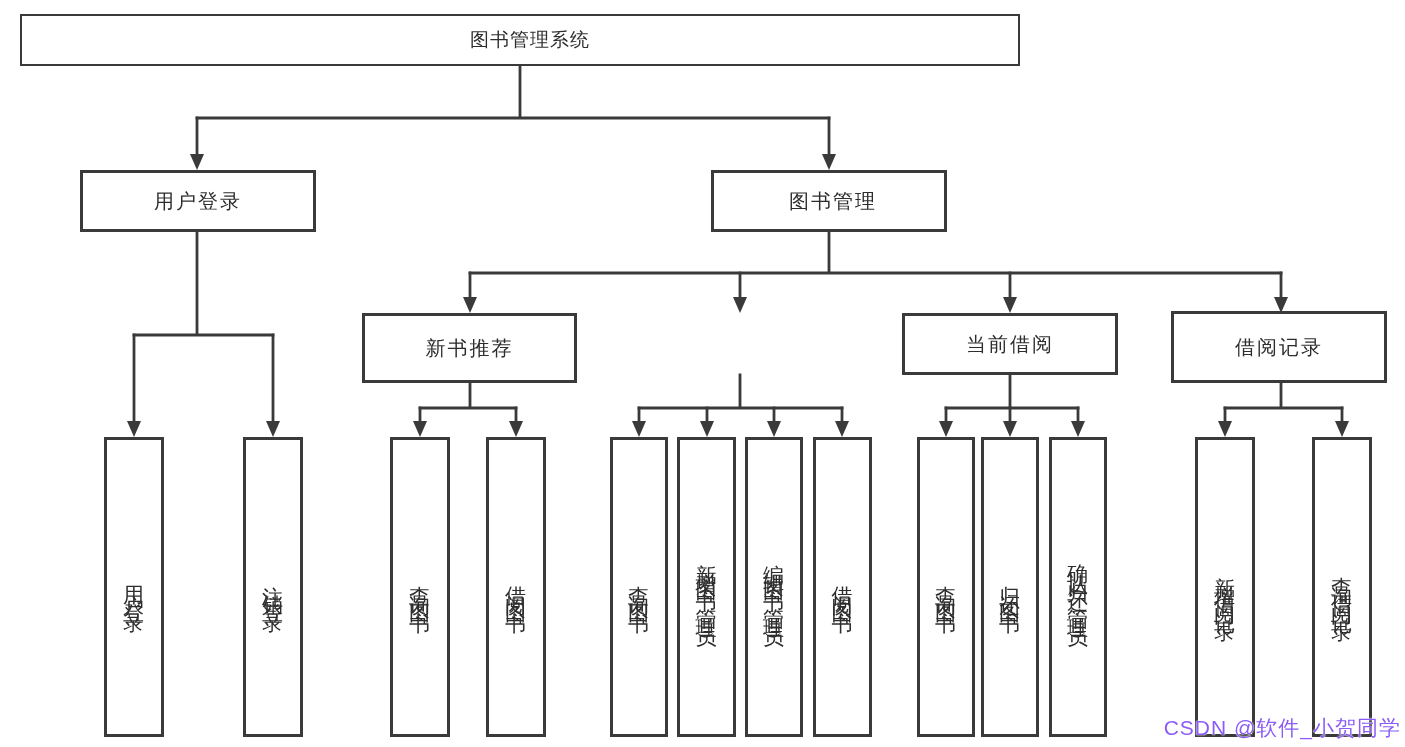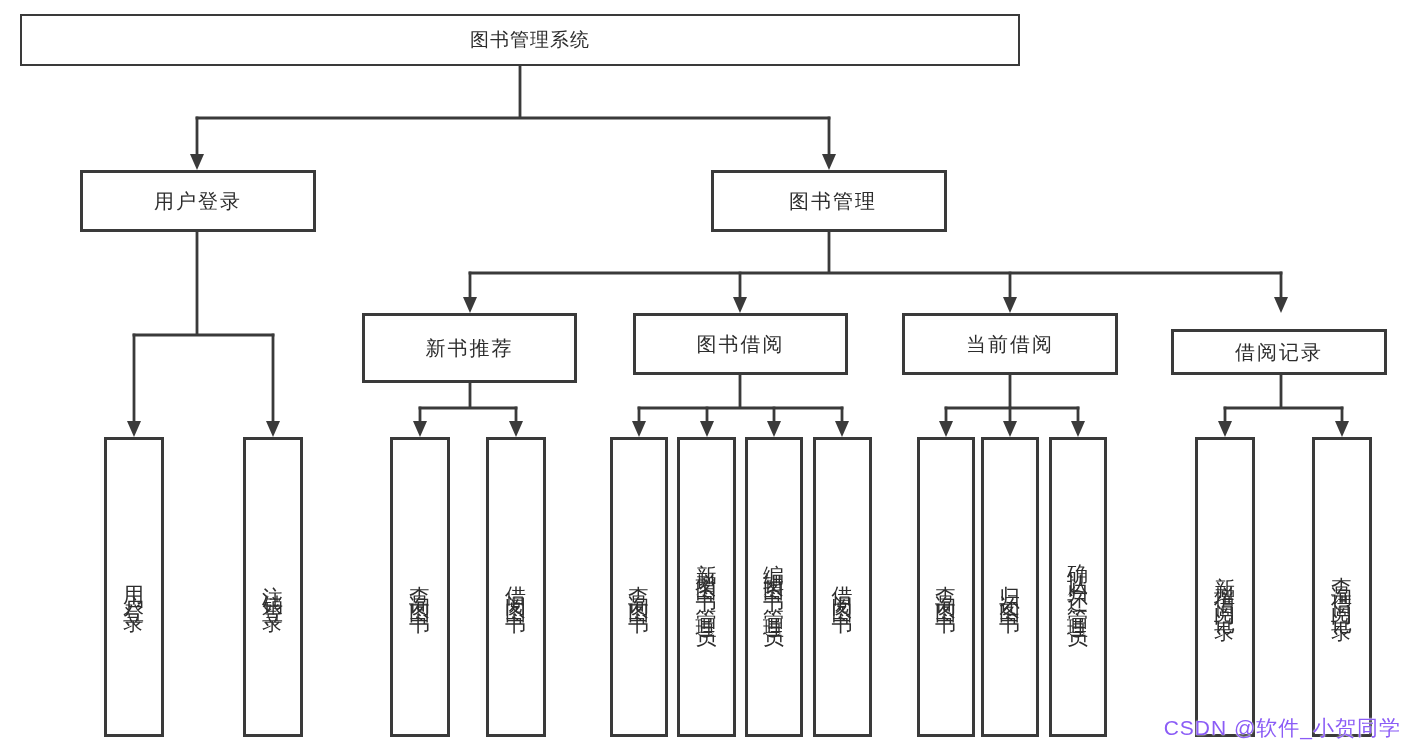--- a/index.html
+++ b/index.html
@@ -142,27 +142,24 @@
   <div class="box" style="left:80px; top:170px; width:236px; height:62px;">
     <span class="hlabel">用户登录</span>
   </div>
   <div class="box" style="left:711px; top:170px; width:236px; height:62px;padding-left:8px;">
     <span class="hlabel">图书管理</span>
   </div>
 
   <div class="box" style="left:362px; top:313px; width:215px; height:70px;">
     <span class="hlabel">新书推荐</span>
   </div>
-  <div class="box" style="left:633px; top:313px; width:215px; height:62px;">
-    <span class="hlabel">图书借阅</span>
-  </div>
   <div class="box" style="left:902px; top:313px; width:216px; height:62px;">
     <span class="hlabel">当前借阅</span>
   </div>
-  <div class="box" style="left:1171px; top:329px; width:216px; height:46px;">
+  <div class="box" style="left:1171px; top:311px; width:216px; height:72px;">
     <span class="hlabel">借阅记录</span>
   </div>
 
   <div class="box leaf" style="left:104px; top:437px; width:60px; height:300px;">
     <span class="vlabel">用户登录</span>
   </div>
   <div class="box leaf" style="left:243px; top:437px; width:60px; height:300px;">
     <span class="vlabel">注销登录</span>
   </div>
 

